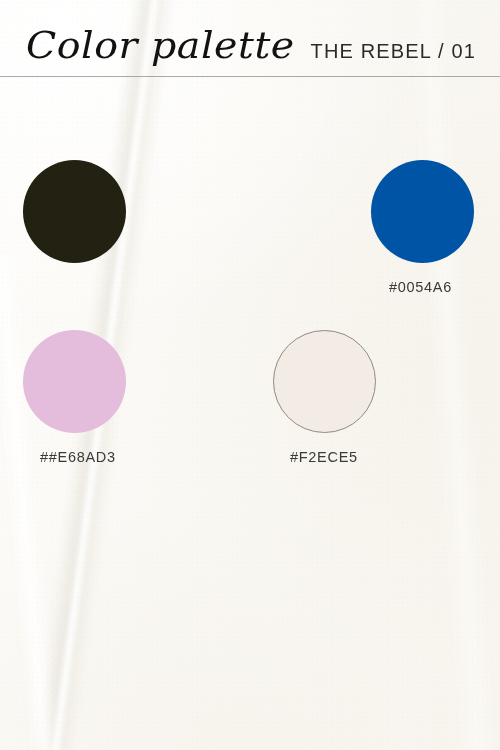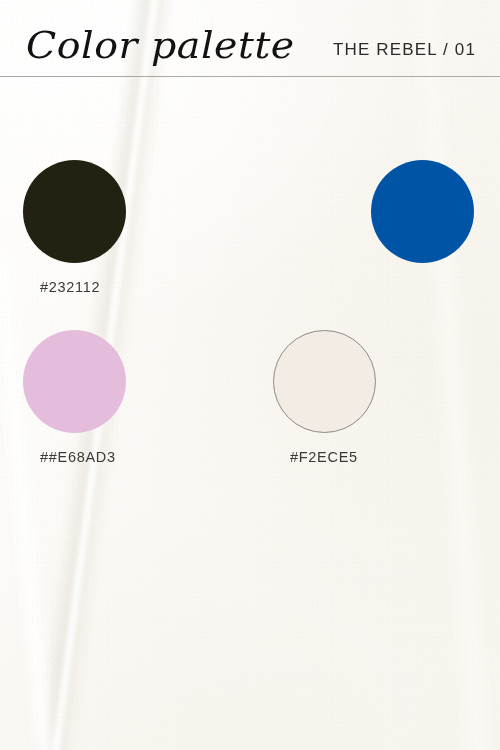--- a/index.html
+++ b/index.html
@@ -145,21 +145,21 @@
     white-space: nowrap;
     transform: scaleX(1.04);
     transform-origin: left center;
   }
 
   .title-kicker {
     position: absolute;
     right: 24px;
     top: 40px;
     font-family: "Liberation Sans", sans-serif;
-    font-size: 17px;
+    font-size: 20px;
     font-weight: 400;
     letter-spacing: 1.15px;
     color: #2b2b2b;
     white-space: nowrap;
   }
 
   
   .grid {
     position: absolute;
     top: 160px;
@@ -221,25 +221,25 @@
       <div class="divider" style="background-color: rgb(155, 155, 151);"></div>
       <div class="title-script">Color palette</div>
       <div class="title-kicker">THE REBEL / 01</div>
     </div>
 
     <div class="grid">
 
 
       <div class="swatch col-2">
         <div class="dot" style="background-color: rgb(35, 33, 18);"></div>
-        <div class="hex" style="color: rgb(58, 58, 56);">#232112</div>
       </div>
 
       <div class="swatch col-1">
         <div class="dot" style="background-color: rgb(0, 84, 166);"></div>
+        <div class="hex" style="color: rgb(58, 58, 56);">#0054A6</div>
       </div>
 
       <div class="swatch col-2">
         <div class="dot" style="background-color: rgb(228, 188, 220);"></div>
         <div class="hex" style="color: rgb(58, 58, 56);">##E68AD3</div>
       </div>
 
 
       <div class="swatch col-2">
         <div class="dot outlined" style="background-color: rgb(242, 236, 229);"></div>

